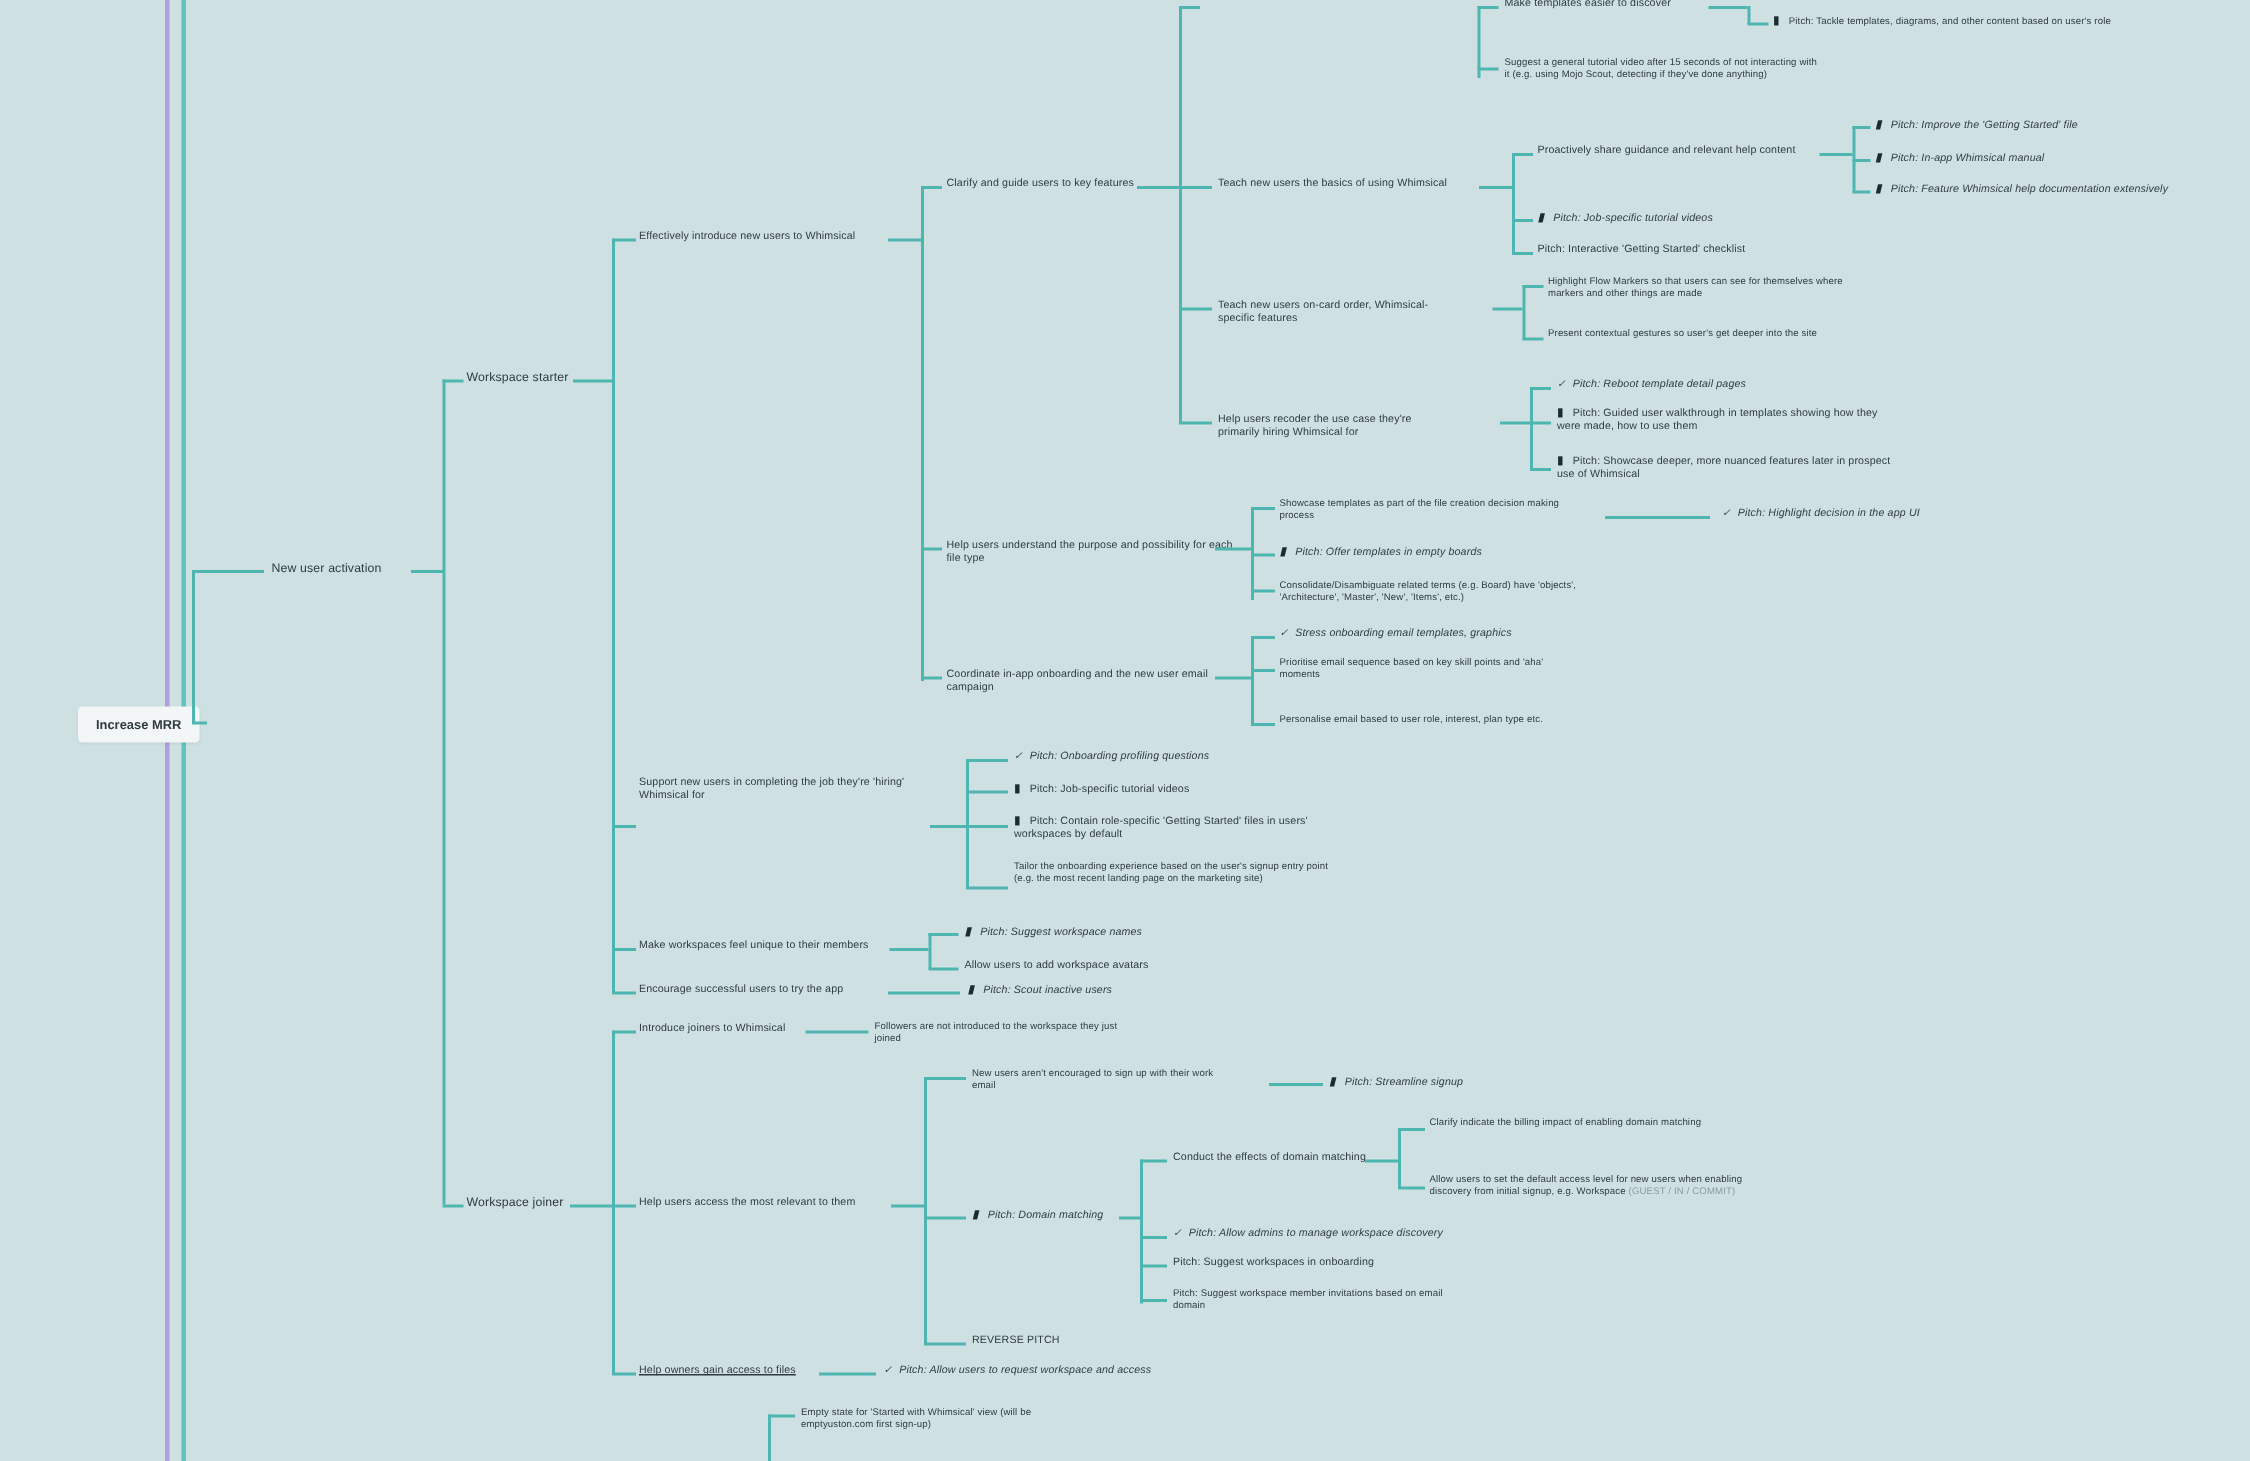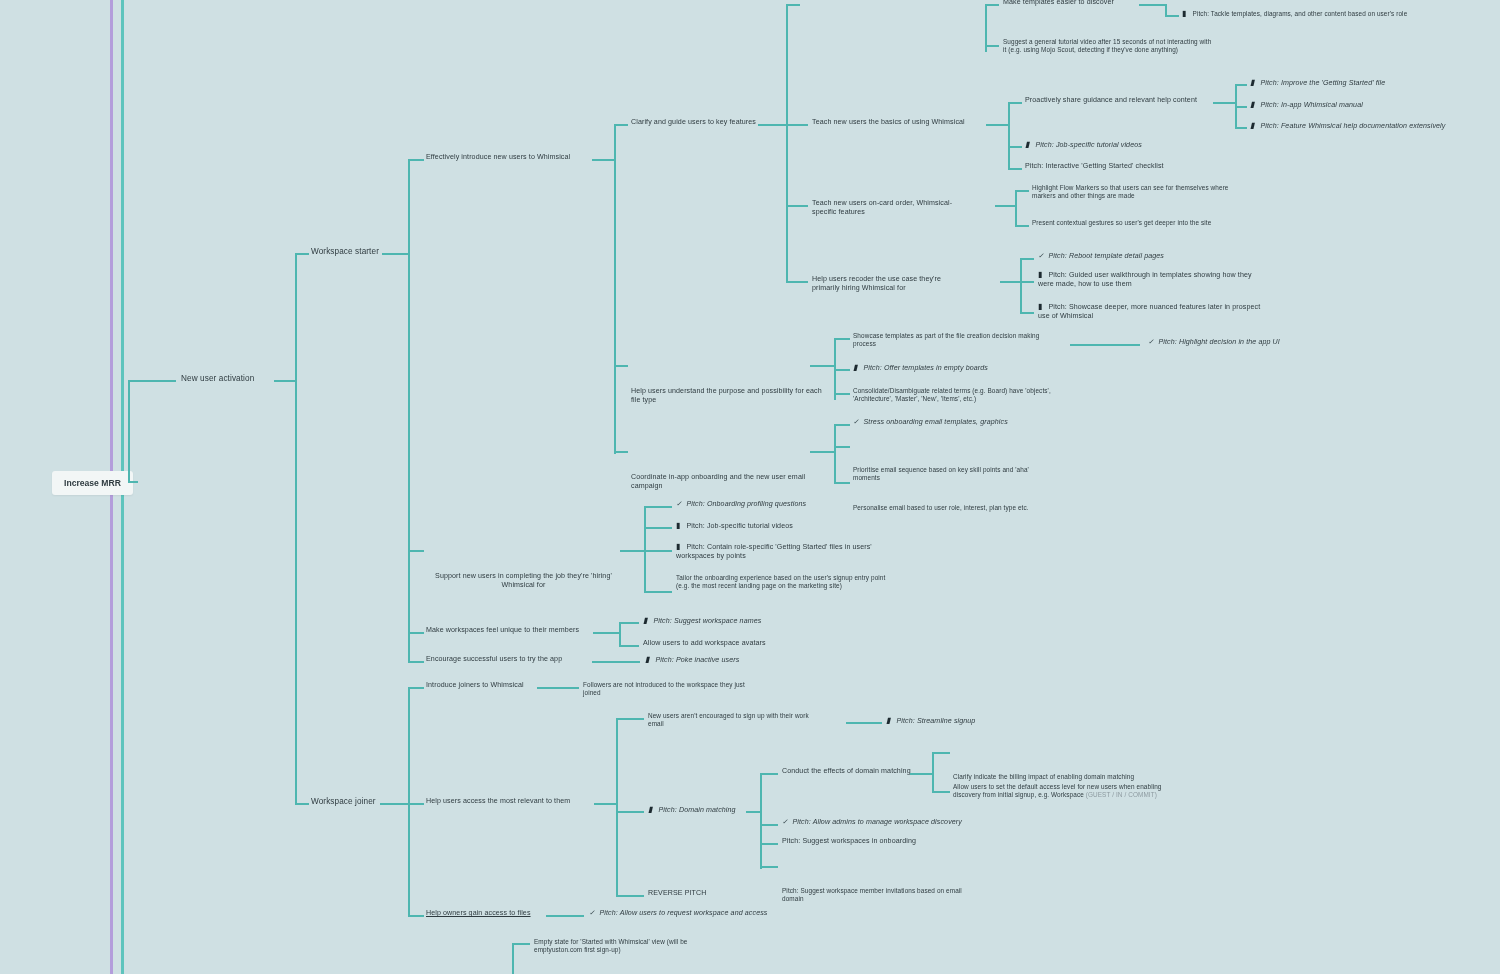--- a/index.html
+++ b/index.html
@@ -50,21 +50,21 @@
   }
 
   .ico{display:inline-block;width:8px;margin-right:2.5px;
        font-size:7px;color:#2c3a40;vertical-align:baseline;}
   .ico.chk{color:#3a4a50;}
   .ico.bm{color:#1d2a30;font-size:8px;}
 
   .nw{white-space:nowrap;}
   .w1{width:150px;}
   .w2{width:175px;}
-  .w3{width:195px;margin-top:28px;}
+  .w3{width:195px;}
   .w4{width:210px;}
   .w5{width:230px;}
 </style>
 </head>
 <body>
 
 <div id="canvas">
 
   <div class="rail purple" style="left:110px"></div>
   <div class="rail teal" style="left:121px"></div>
@@ -202,54 +202,54 @@
   <div class="ln h" style="left:834px;top:424px;width:16px;"></div>
   <div class="ln h" style="left:834px;top:446px;width:16px;"></div>
   <div class="ln h" style="left:834px;top:482px;width:16px;"></div>
 
   <div class="node t7 ital nw" style="left:853px;top:418px;">
     <span class="ico chk">✓</span><span>Stress onboarding email templates, graphics</span>
   </div>
   <div class="node t6 w3" style="left:853px;top:438px;">Prioritise email sequence based on key skill points and 'aha' moments</div>
   <div class="node t6 w3" style="left:853px;top:476px;">Personalise email based to user role, interest, plan type etc.</div>
 
-  <div class="node t7 w3" style="left:426px;top:544px;text-align:center;">Support new users in completing the job they're 'hiring' Whimsical for</div>
+  <div class="node t7 w3" style="left:426px;top:517px;">Support new users in completing the job they're 'hiring' Whimsical for</div>
   <div class="ln h" style="left:620px;top:550px;width:24px;"></div>
   <div class="ln v" style="left:644px;top:506px;height:86px;"></div>
   <div class="ln h" style="left:644px;top:506px;width:28px;"></div>
   <div class="ln h" style="left:644px;top:527px;width:28px;"></div>
   <div class="ln h" style="left:644px;top:550px;width:28px;"></div>
   <div class="ln h" style="left:644px;top:591px;width:28px;"></div>
 
   <div class="node t7 ital nw" style="left:676px;top:500px;">
     <span class="ico chk">✓</span><span>Pitch: Onboarding profiling questions</span>
   </div>
   <div class="node t7 nw" style="left:676px;top:521px;">
     <span class="ico bm">▮</span><span>Pitch: Job-specific tutorial videos</span>
   </div>
   <div class="node t7 w4" style="left:676px;top:542px;">
-    <span class="ico bm">▮</span><span>Pitch: Contain role-specific 'Getting Started' files in users' workspaces by points</span>
+    <span class="ico bm">▮</span><span>Pitch: Contain role-specific 'Getting Started' files in users' workspaces by default</span>
   </div>
   <div class="node t6 w4" style="left:676px;top:574px;">Tailor the onboarding experience based on the user's signup entry point (e.g. the most recent landing page on the marketing site)</div>
 
   <div class="node t7 nw" style="left:426px;top:626px;">Make workspaces feel unique to their members</div>
   <div class="ln h" style="left:593px;top:632px;width:26px;"></div>
   <div class="ln v" style="left:619px;top:622px;height:24px;"></div>
   <div class="ln h" style="left:619px;top:622px;width:20px;"></div>
   <div class="ln h" style="left:619px;top:645px;width:20px;"></div>
 
   <div class="node t7 ital nw" style="left:643px;top:616px;">
     <span class="ico bm">▮</span><span>Pitch: Suggest workspace names</span>
   </div>
   <div class="node t7 nw" style="left:643px;top:639px;">Allow users to add workspace avatars</div>
 
   <div class="node t7 nw" style="left:426px;top:655px;">Encourage successful users to try the app</div>
   <div class="ln h" style="left:592px;top:661px;width:48px;"></div>
   <div class="node t7 ital nw" style="left:645px;top:655px;">
-    <span class="ico bm">▮</span><span>Pitch: Poke inactive users</span>
+    <span class="ico bm">▮</span><span>Pitch: Scout inactive users</span>
   </div>
 
   <div class="ln h" style="left:380px;top:803px;width:28px;"></div>
   <div class="ln v" style="left:408px;top:687px;height:229px;"></div>
   <div class="ln h" style="left:408px;top:687px;width:16px;"></div>
   <div class="ln h" style="left:408px;top:803px;width:16px;"></div>
   <div class="ln h" style="left:408px;top:915px;width:16px;"></div>
 
   <div class="node t7 nw" style="left:426px;top:681px;">Introduce joiners to Whimsical</div>
   <div class="ln h" style="left:537px;top:687px;width:42px;"></div>

